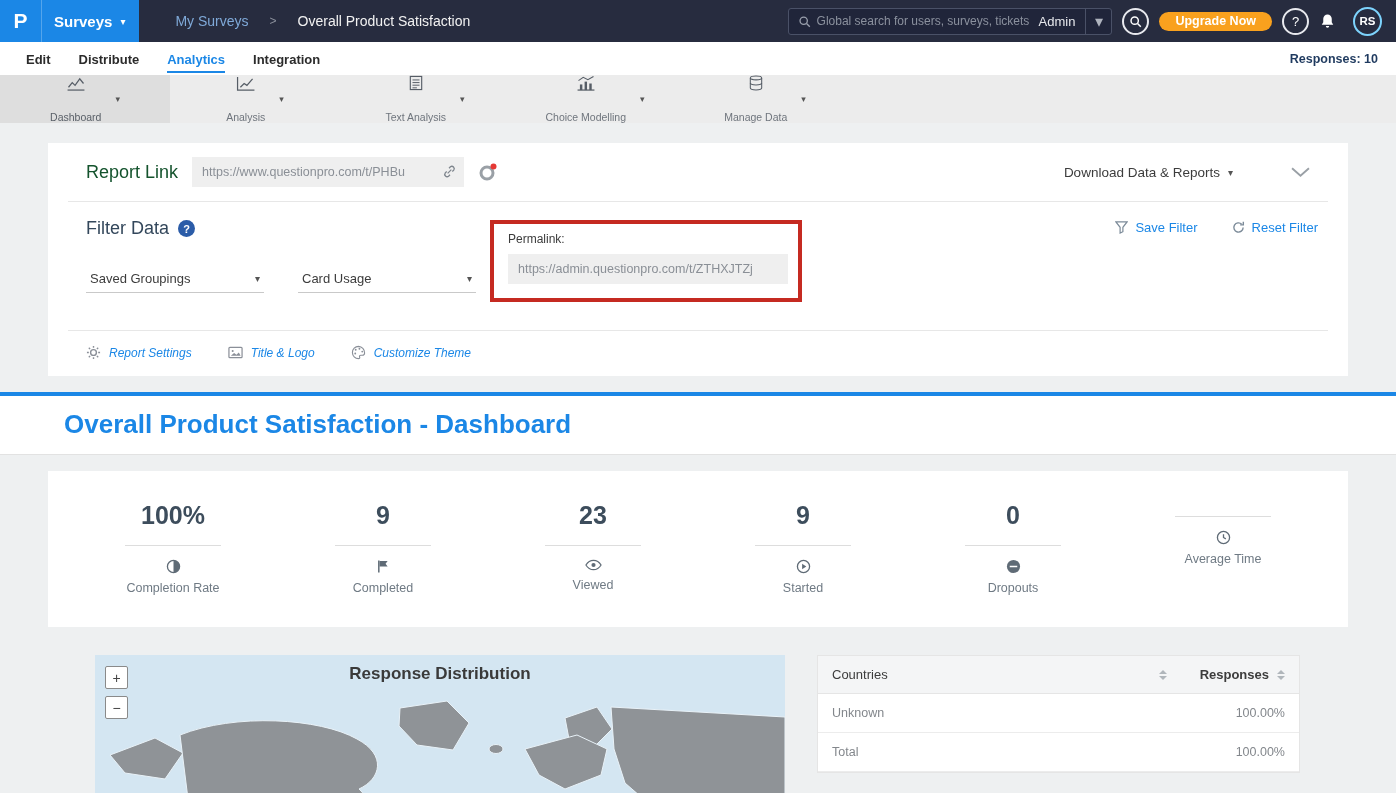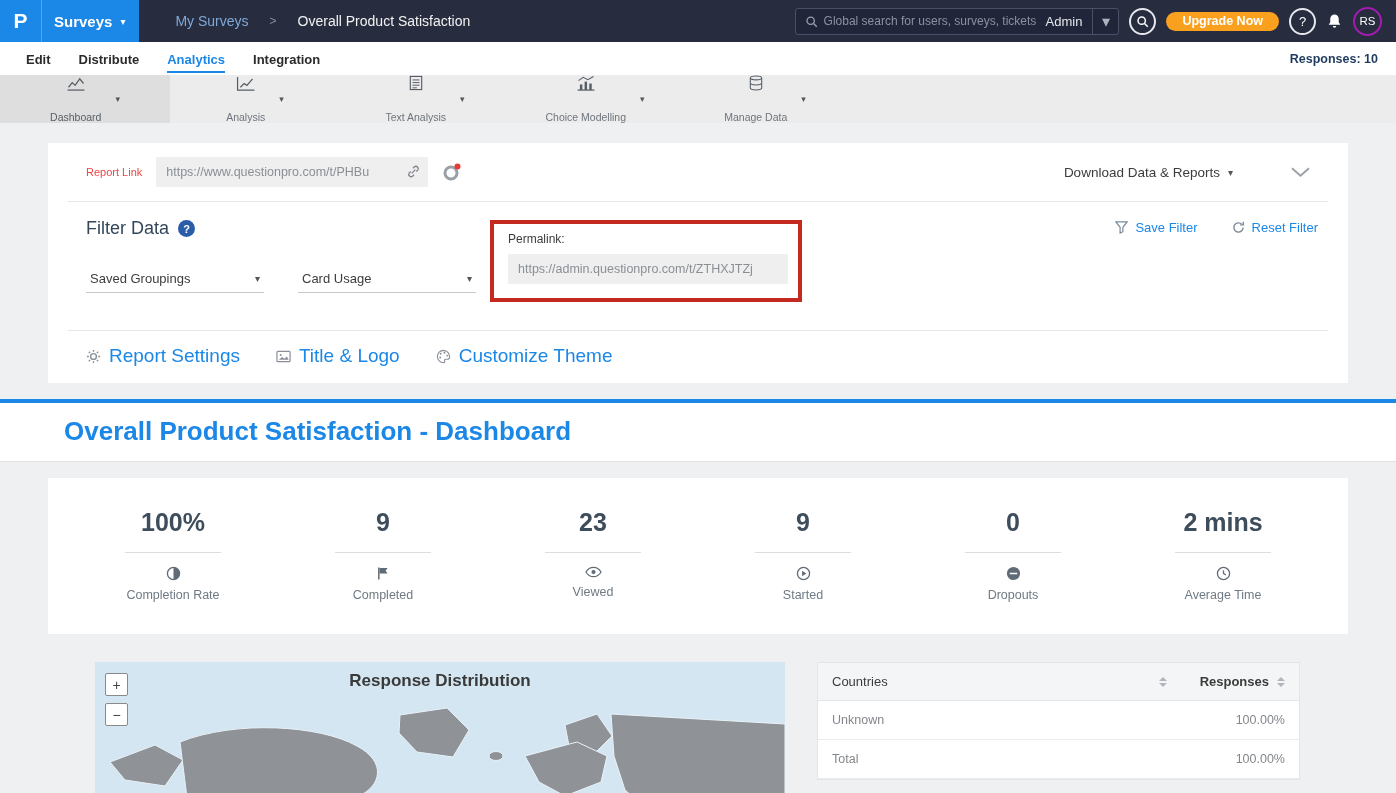--- a/index.html
+++ b/index.html
@@ -24,22 +24,22 @@
   .gsearch .mag { color:#9aa0ad; margin:0 6px 0 9px; }
   .gsearch input { width:212px; background:transparent; border:none; outline:none; color:#cfd3db; font-size:12px;
                    font-family:"Liberation Sans", sans-serif; }
   .gsearch input::placeholder { color:#8b919e; }
   .gsearch .scope { color:#e6e8ec; font-size:13px; padding:0 10px; }
   .gsearch .scope-caret { width:26px; height:27px; border-left:1px solid #4a5167; display:flex; align-items:center; justify-content:center; color:#aeb3bd; cursor:pointer; }
   .round-btn { width:27px; height:27px; border-radius:50%; border:2px solid #e8e9ee; display:flex; align-items:center; justify-content:center; color:#fff; cursor:pointer; background:transparent; font-size:13px; }
   .upgrade { height:19px; border-radius:14px; background:#f9a11e; color:#fff; font-size:12.5px; font-weight:bold;
              display:flex; align-items:center; padding:0 16px; cursor:pointer; border:none; }
   .bell { color:#fff; cursor:pointer; }
-  .avatar { width:29px; height:29px; border-radius:50%; border:2px solid #a21caf; color:#fff; font-size:11.5px; font-weight:normal;
-            display:flex; align-items:center; justify-content:center; cursor:pointer; }
+  .avatar { width:29px; height:29px; border-radius:50%; border:2px solid #7dd3fc; color:#fff; font-size:11.5px; font-weight:bold;
+            display:flex; align-items:center; justify-content:center; cursor:pointer;margin-left:7px; }
 
   
   .surveynav { height:33px; background:#fff; display:flex; align-items:center; padding:0 12px; }
   .snav-item { font-size:13px; font-weight:bold; color:#2b2b2b; padding:7px 14px 6px; cursor:pointer; }
   .snav-item.active { color:#1b87e6; }
   .snav-item.active .lbl { border-bottom:2px solid #1b87e6; padding-bottom:4px; }
   .responses { margin-left:auto; font-size:12.5px; font-weight:bold; color:#1f3a5f; padding-right:6px; cursor:pointer; }
 
   
   .toolbar { height:48px; background:#ececec; display:flex; align-items:stretch; }
@@ -48,21 +48,21 @@
   .tool-main { display:flex; flex-direction:column; align-items:center; gap:20px; }
   .tool-main svg { color:#565d66; }
   .tool-label { font-size:10.5px; color:#6f757d; }
   .tool-tab.active .tool-label { color:#5a6068; }
   .tool-caret { color:#555; font-size:9px; margin-left:14px; cursor:pointer; }
 
   
   .panel { background:#fff; margin:0 48px; }
   .report-panel { margin-top:20px; }
   .rp-row1 { display:flex; align-items:center; padding:14px 38px; }
-  .rl-label { font-size:11px; color:#ef4444; margin-right:14px; }
+  .rl-label { font-size:18px; color:#14532d; margin-right:14px; }
   .rl-input-wrap { position:relative; width:272px; }
   .rl-input { width:272px; height:30px; background:#efefef; border:none; padding:0 30px 0 10px;
               font-size:12.5px; color:#8a8f96; font-family:"Liberation Sans", sans-serif; }
   .rl-link-ic { position:absolute; right:7px; top:7px; color:#7d848c; cursor:pointer; }
   .donut-wrap { margin-left:14px; cursor:pointer; }
   .download { margin-left:auto; display:flex; align-items:center; gap:8px; font-size:13.5px; color:#3c3c3c; cursor:pointer; }
   .download .caret { color:#555; }
   .collapse-chev { margin-left:58px; color:#9aa0a6; cursor:pointer; }
   .divider { border-top:1px solid #e7e7e7; margin:0 20px; }
 
@@ -76,21 +76,21 @@
   .selects-row { display:flex; margin-top:26px; gap:34px; }
   .select { width:178px; border-bottom:1px solid #c9c9c9; display:flex; align-items:center; justify-content:space-between;
             padding:6px 4px; font-size:13px; color:#3c3c3c; cursor:pointer; }
   .select .caret { color:#555; font-size:10px; }
   .permalink-box { position:absolute; left:442px; top:18px; width:312px; border:4px solid #c52a21; background:#fff; padding:8px 14px 14px; }
   .pl-label { font-size:12px; color:#3c3c3c; margin-bottom:8px; }
   .pl-input { width:280px; height:30px; background:#efefef; border:none; padding:0 10px;
               font-size:12.5px; color:#8a8f96; font-family:"Liberation Sans", sans-serif; }
 
   .links-row { display:flex; align-items:center; gap:36px; padding:14px 38px 16px; }
-  .cfg-link { display:flex; align-items:center; gap:8px; font-size:19px; color:#1b87e6; cursor:pointer; }
+  .cfg-link { display:flex; align-items:center; gap:8px; font-size:12px; color:#1b87e6; cursor:pointer;font-style:italic; }
   .cfg-link svg { color:#8a8f98; }
 
   
   .title-band { margin-top:16px; background:#fff; border-top:4px solid #1b87e6; border-bottom:1px solid #e2e2e2;
                 padding:13px 64px 14px; }
   .title-band h1 { font-size:26px; font-weight:bold; color:#1b87e6; }
 
   
   .stats-panel { margin-top:16px; display:flex; padding:30px 20px 32px; }
   .stat { flex:1; text-align:center; }
@@ -415,21 +415,20 @@
       <span>
           <svg width="15" height="15" viewBox="0 0 16 16">
             <circle cx="8" cy="8" r="7" fill="currentColor"></circle>
             <rect x="4" y="7.2" width="8" height="1.6" fill="#fff"></rect>
           </svg>
         </span>
       <span>Dropouts</span>
     </div>
   </div>
   <div class="stat">
-    <div class="stat-value">2 mins</div>
     <div class="stat-divider"></div>
     <div class="stat-label">
       <span>
           <svg width="15" height="15" viewBox="0 0 16 16">
             <circle cx="8" cy="8" r="6.5" fill="none" stroke="currentColor" stroke-width="1.4"></circle>
             <path d="M8 4.5V8l2.5 1.5" fill="none" stroke="currentColor" stroke-width="1.4"></path>
           </svg>
         </span>
       <span>Average Time</span>
     </div>

